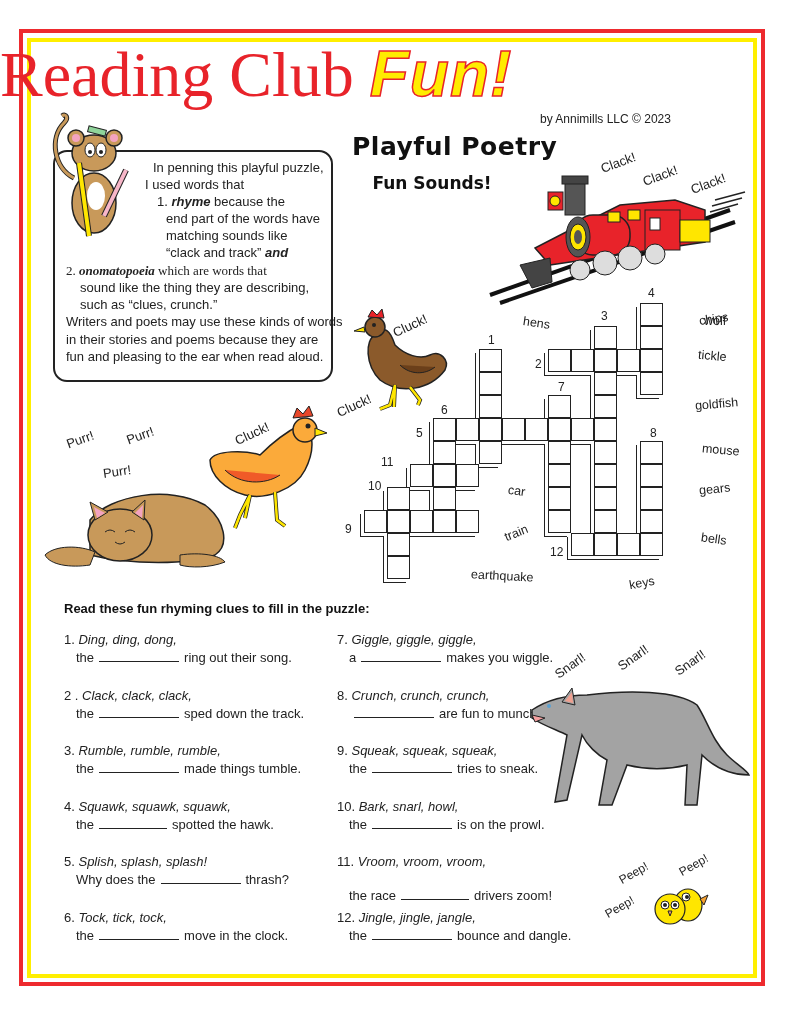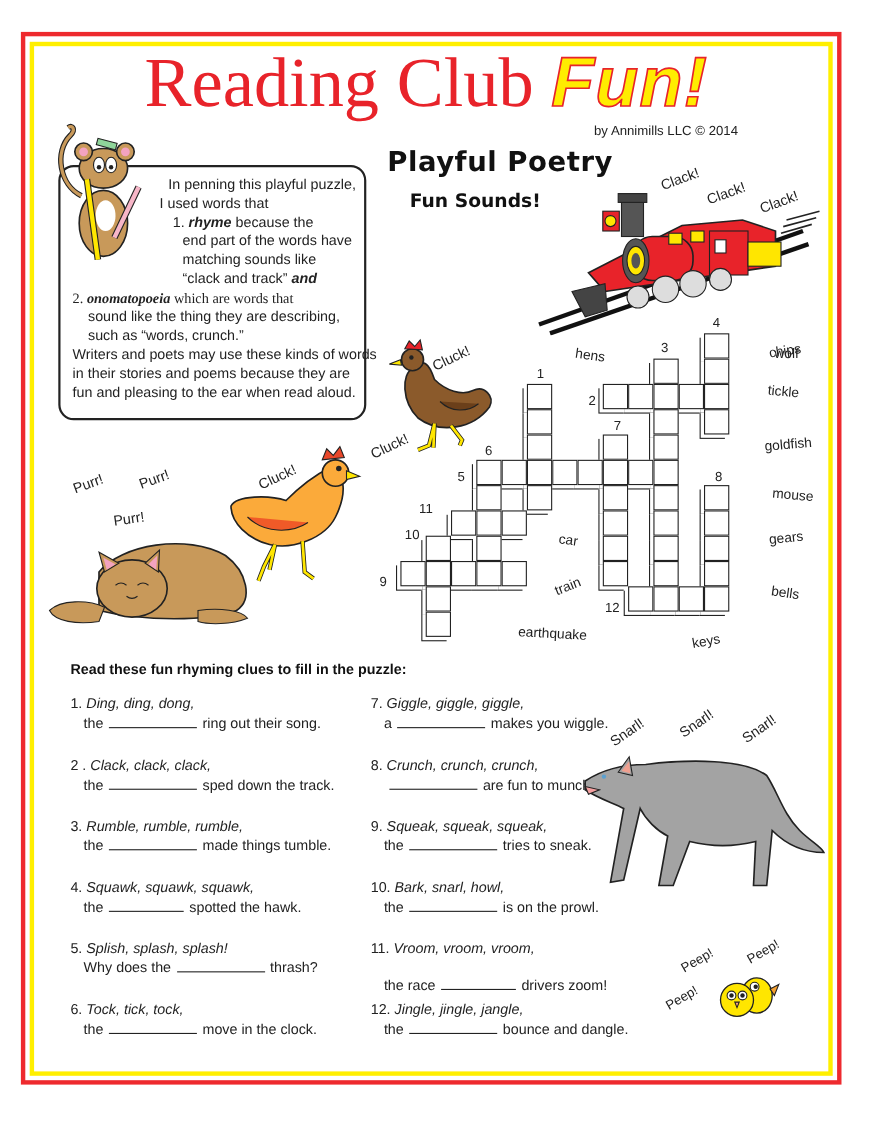--- a/index.html
+++ b/index.html
@@ -1,20 +1,20 @@
 <!DOCTYPE html>
 <html><head>
 <meta charset="utf-8">
 <style>
   html,body{margin:0;padding:0;background:#fff;}
   body{width:791px;height:1024px;position:relative;overflow:hidden;font-family:"Liberation Sans",sans-serif;color:#222;}
   .frame-red{position:absolute;left:19px;top:29px;width:746px;height:957px;border:4px solid #ee2a2e;box-sizing:border-box;}
   .frame-yellow{position:absolute;left:27px;top:38px;width:730px;height:940px;border:4px solid #ffef00;box-sizing:border-box;}
   .abs{position:absolute;}
-  .title{left:0;top:42px;width:775px;text-align:center;font-family:"Liberation Serif",serif;font-size:64px;color:#e8232a;letter-spacing:0px;line-height:1;}
+  .title{left:0;top:42px;width:775px;font-family:"Liberation Serif",serif;font-size:64px;color:#e8232a;letter-spacing:0px;line-height:1;}
   .title .fun{font-family:"Liberation Sans",sans-serif;font-style:italic;font-weight:bold;color:#ffec00;-webkit-text-stroke:1.5px #e8232a;letter-spacing:1px;}
   .byline{left:540px;top:112px;font-size:12px;color:#222;}
   .intro-box{left:53px;top:150px;width:280px;height:232px;border:2px solid #222;border-radius:14px;box-sizing:border-box;}
   .intro-text{font-size:13px;line-height:17px;color:#222;}
   .heading1{left:352px;top:132px;font-size:25px;font-weight:bold;font-family:"DejaVu Sans",sans-serif;color:#111;letter-spacing:0.5px;}
   .heading2{left:362px;top:172px;width:140px;text-align:center;font-size:17px;font-weight:bold;font-family:"DejaVu Sans",sans-serif;color:#111;line-height:23px;}
   .snd{font-size:13px;color:#222;white-space:nowrap;}
   .bank{font-size:12.5px;color:#222;white-space:nowrap;}
   .cell{position:absolute;width:23px;height:23px;border:1.5px solid #222;box-sizing:border-box;background:#fff;box-shadow:-3px 3px 0 0 #fff, -4px 4px 0 0 #222;}
   .num{position:absolute;font-size:12px;color:#222;}
@@ -23,32 +23,32 @@
   .clue i{font-style:italic;}
   .blank{display:inline-block;border-bottom:1px solid #222;height:12px;vertical-align:baseline;}
 </style>
 </head>
 <body>
 
 <div class="frame-red"></div>
 <div class="frame-yellow"></div>
 
 <div class="abs title"><span>Reading Club </span><span class="fun">Fun!</span></div>
-<div class="abs byline">by Annimills LLC © 2014</div>
+<div class="abs byline">by Annimills LLC © 2023</div>
 
 <div class="abs intro-box"></div>
 <div class="abs intro-text" style="left:153px;top:159px;">In penning this playful puzzle,</div>
 <div class="abs intro-text" style="left:145px;top:176px;">I used words that</div>
 <div class="abs intro-text" style="left:157px;top:193px;"><span>1. </span><b><i>rhyme</i></b><span> because the</span></div>
 <div class="abs intro-text" style="left:166px;top:210px;">end part of the words have</div>
 <div class="abs intro-text" style="left:166px;top:227px;">matching sounds like</div>
 <div class="abs intro-text" style="left:166px;top:244px;"><span>“clack and track” </span><b><i>and</i></b></div>
 <div class="abs intro-text" style="left:66px;top:262px;font-family:Liberation Serif, serif;"><span>2. </span><b><i>onomatopoeia</i></b><span> which are words that</span></div>
 <div class="abs intro-text" style="left:80px;top:279px;">sound like the thing they are describing,</div>
-<div class="abs intro-text" style="left:80px;top:296px;">such as “words, crunch.”</div>
+<div class="abs intro-text" style="left:80px;top:296px;">such as “clues, crunch.”</div>
 <div class="abs intro-text" style="left:66px;top:313px;">Writers and poets may use these kinds of words</div>
 <div class="abs intro-text" style="left:66px;top:331px;">in their stories and poems because they are</div>
 <div class="abs intro-text" style="left:66px;top:348px;">fun and pleasing to the ear when read aloud.</div>
 
 <svg class="abs" style="left:44px;top:108px;" width="100" height="135" viewBox="0 0 100 135">
   <path d="M30 70 C10 60 5 30 20 15 C25 10 22 5 18 8" fill="none" stroke="#222" stroke-width="5"></path>
   <path d="M30 70 C10 60 5 30 20 15 C25 10 22 5 18 8" fill="none" stroke="#c8995a" stroke-width="3"></path>
   <ellipse cx="50" cy="95" rx="22" ry="30" fill="#c8995a" stroke="#222" stroke-width="1.5"></ellipse>
   <ellipse cx="50" cy="45" rx="22" ry="18" fill="#c8995a" stroke="#222" stroke-width="1.5"></ellipse>
   <circle cx="32" cy="30" r="8" fill="#c8995a" stroke="#222" stroke-width="1.5"></circle>

